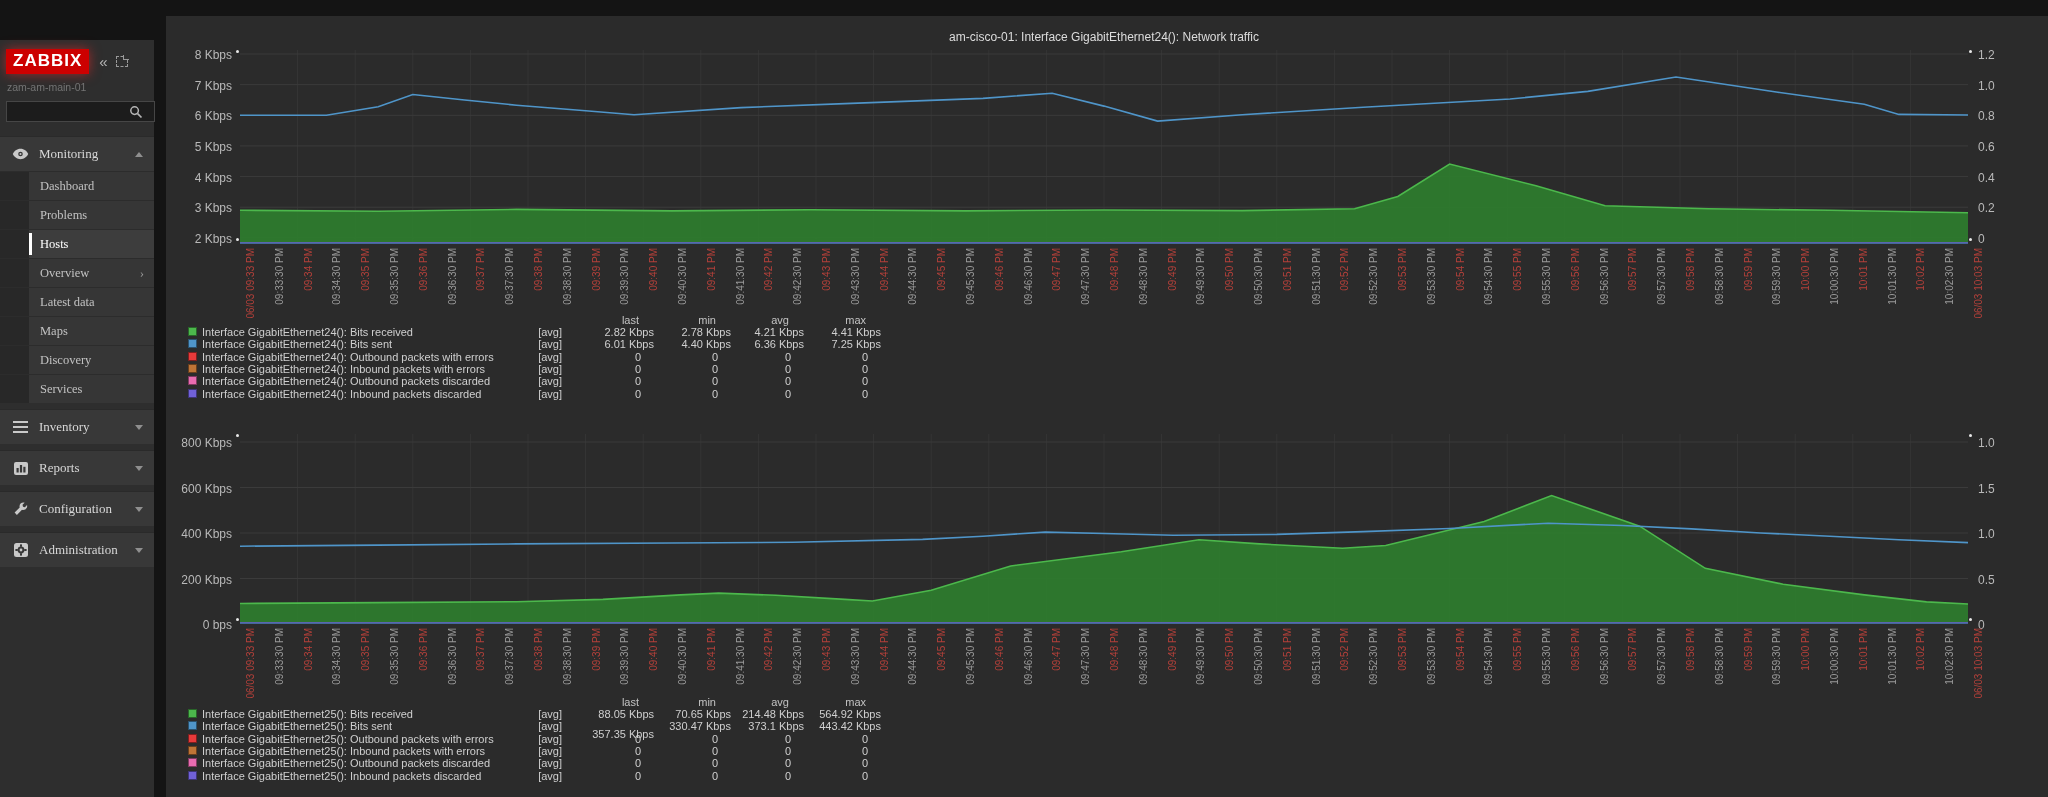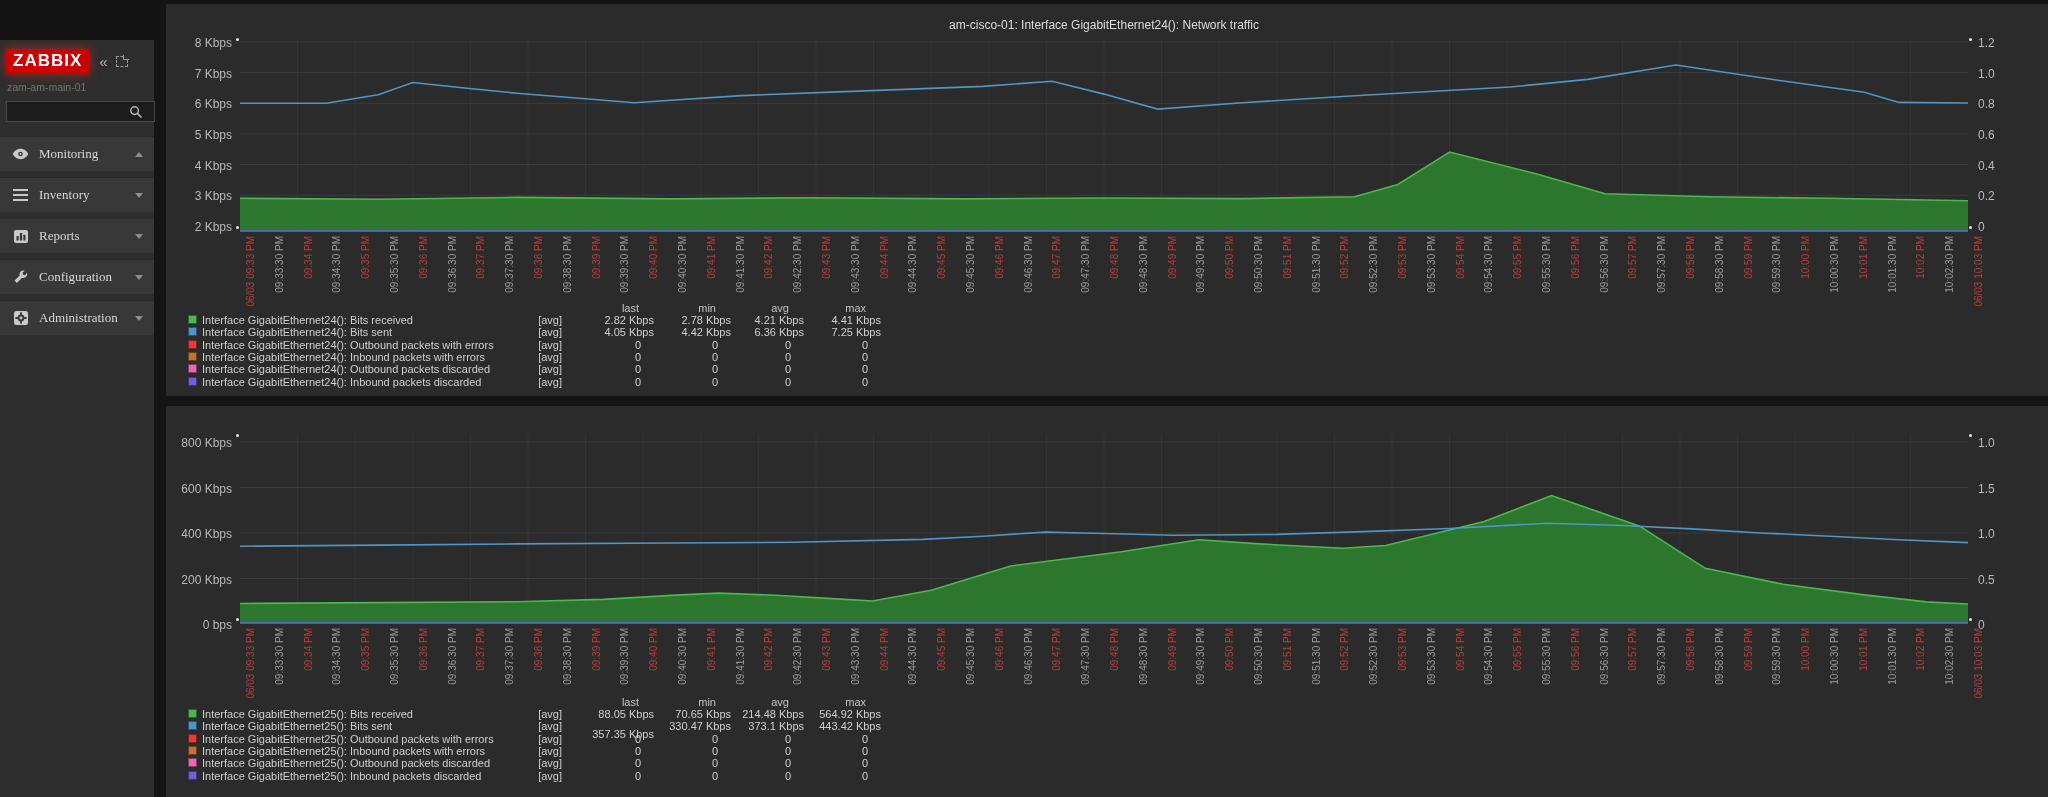--- a/index.html
+++ b/index.html
@@ -83,20 +83,30 @@
           <span class="mh-icon">
             <svg width="17" height="12" viewBox="0 0 17 12">
               <path d="M8.5 .8C4.9.8 2 3.3.8 6c1.2 2.7 4.1 5.2 7.7 5.2S15 8.7 16.2 6C15 3.3 12.1.8 8.5.8z" fill="#c9c9c9"></path>
               <circle cx="8.5" cy="6" r="2.3" fill="#383838"></circle>
               <circle cx="8.5" cy="6" r="1" fill="#c9c9c9"></circle>
             </svg>
           </span>
           <span>Monitoring</span>
           <span class="caret up"></span>
         </div>
+        <div class="submenu">
+          <div class="submenu-item">Dashboard</div>
+          <div class="submenu-item">Problems</div>
+          <div class="submenu-item active">Hosts</div>
+          <div class="submenu-item">Overview<span class="chev">›</span></div>
+          <div class="submenu-item">Latest data</div>
+          <div class="submenu-item">Maps</div>
+          <div class="submenu-item">Discovery</div>
+          <div class="submenu-item">Services</div>
+        </div>
         <div class="menu-gap"></div>
         <div class="menu-head">
           <span class="mh-icon">
             <svg width="15" height="12" viewBox="0 0 15 12">
               <rect y="0" width="15" height="2" fill="#c9c9c9"></rect>
               <rect y="5" width="15" height="2" fill="#c9c9c9"></rect>
               <rect y="10" width="15" height="2" fill="#c9c9c9"></rect>
             </svg>
           </span>
           <span>Inventory</span>
@@ -140,21 +150,21 @@
               <circle cx="7" cy="7" r="1.4" fill="#c9c9c9"></circle>
             </svg>
           </span>
           <span>Administration</span>
           <span class="caret "></span>
         </div>
         <div class="menu-gap"></div>
       </nav>
   </aside>
   <main id="main">
-      <div class="panel" style="top: 4px; height: 392px;">
+      <div class="panel" style="top: 16px; height: 392px;">
         <div class="chart-title" style="top: 14px;">am-cisco-01: Interface GigabitEthernet24(): Network traffic</div>
         <span class="ylab left" style="top: 32px;">8 Kbps</span>
         <span class="ylab left" style="top: 62.6452px;">7 Kbps</span>
         <span class="ylab left" style="top: 93.2903px;">6 Kbps</span>
         <span class="ylab left" style="top: 123.935px;">5 Kbps</span>
         <span class="ylab left" style="top: 154.581px;">4 Kbps</span>
         <span class="ylab left" style="top: 185.226px;">3 Kbps</span>
         <span class="ylab left" style="top: 215.871px;">2 Kbps</span>
         <span class="ylab right" style="top: 32px;">1.2</span>
         <span class="ylab right" style="top: 62.6452px;">1.0</span>
@@ -279,22 +289,22 @@
         <span class="lg-sw" style="left: 22px; top: 311px; background: rgb(76, 184, 76);"></span>
         <span class="lg c-label" style="top: 310px;">Interface GigabitEthernet24(): Bits received</span>
         <span class="lg c-avg" style="top: 310px;">[avg]</span>
         <span class="lg c-last" style="top: 310px;">2.82 Kbps</span>
         <span class="lg c-min" style="top: 310px;">2.78 Kbps</span>
         <span class="lg c-avgv" style="top: 310px;">4.21 Kbps</span>
         <span class="lg c-max" style="top: 310px;">4.41 Kbps</span>
         <span class="lg-sw" style="left: 22px; top: 323.3px; background: rgb(79, 149, 201);"></span>
         <span class="lg c-label" style="top: 322.3px;">Interface GigabitEthernet24(): Bits sent</span>
         <span class="lg c-avg" style="top: 322.3px;">[avg]</span>
-        <span class="lg c-last" style="top: 322.3px;">4.05 Kbps</span>
-        <span class="lg c-min" style="top: 322.3px;">4.42 Kbps</span>
+        <span class="lg c-last" style="top: 322.3px;">6.01 Kbps</span>
+        <span class="lg c-min" style="top: 322.3px;">4.40 Kbps</span>
         <span class="lg c-avgv" style="top: 322.3px;">6.36 Kbps</span>
         <span class="lg c-max" style="top: 322.3px;">7.25 Kbps</span>
         <span class="lg-sw" style="left: 22px; top: 335.6px; background: rgb(232, 58, 58);"></span>
         <span class="lg c-label" style="top: 334.6px;">Interface GigabitEthernet24(): Outbound packets with errors</span>
         <span class="lg c-avg" style="top: 334.6px;">[avg]</span>
         <span class="lg c-last zero" style="top: 334.6px;">0</span>
         <span class="lg c-min zero" style="top: 334.6px;">0</span>
         <span class="lg c-avgv zero" style="top: 334.6px;">0</span>
         <span class="lg c-max zero" style="top: 334.6px;">0</span>
         <span class="lg-sw" style="left: 22px; top: 347.9px; background: rgb(191, 116, 54);"></span>

